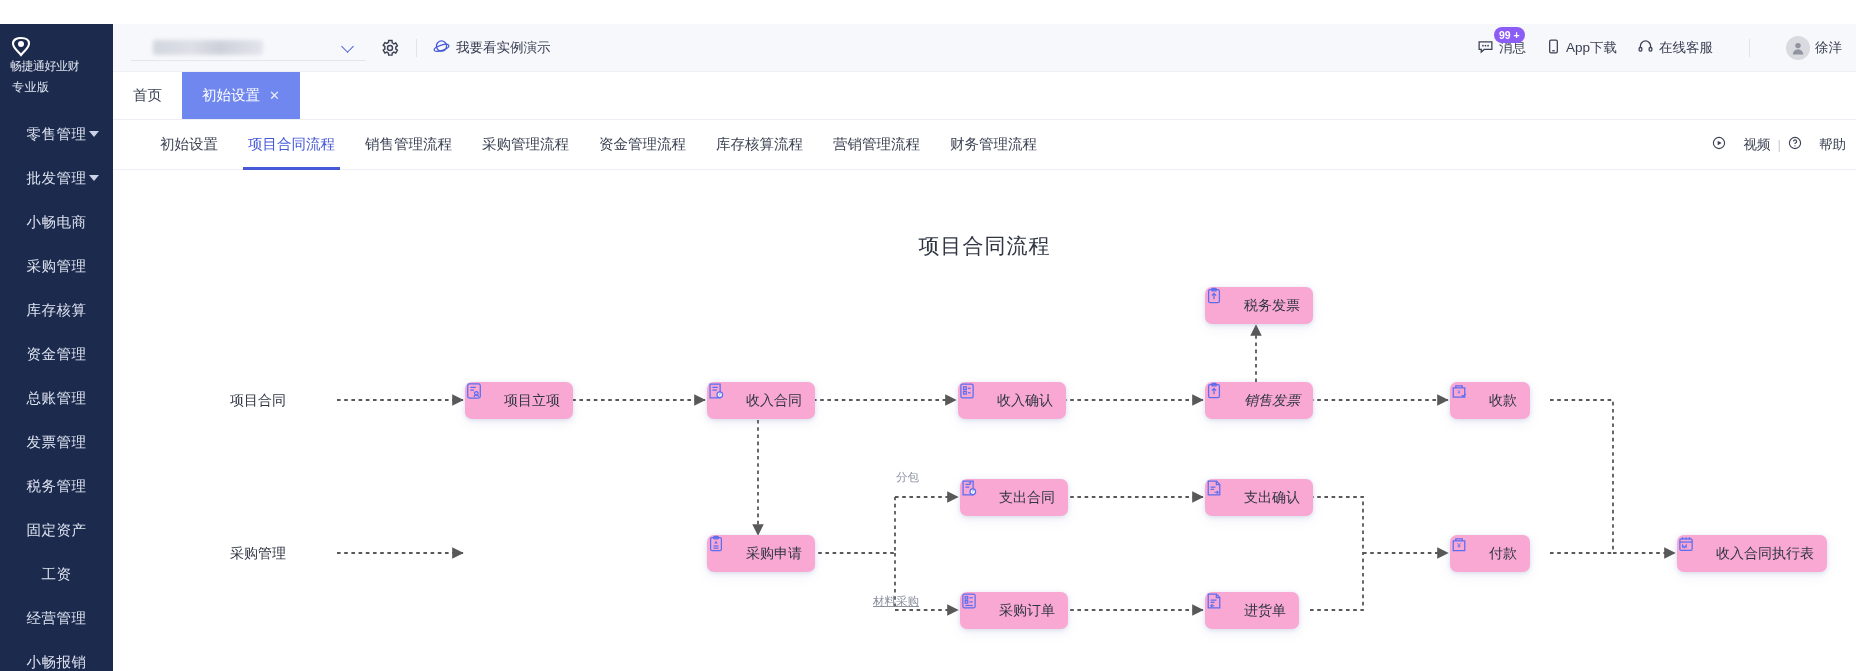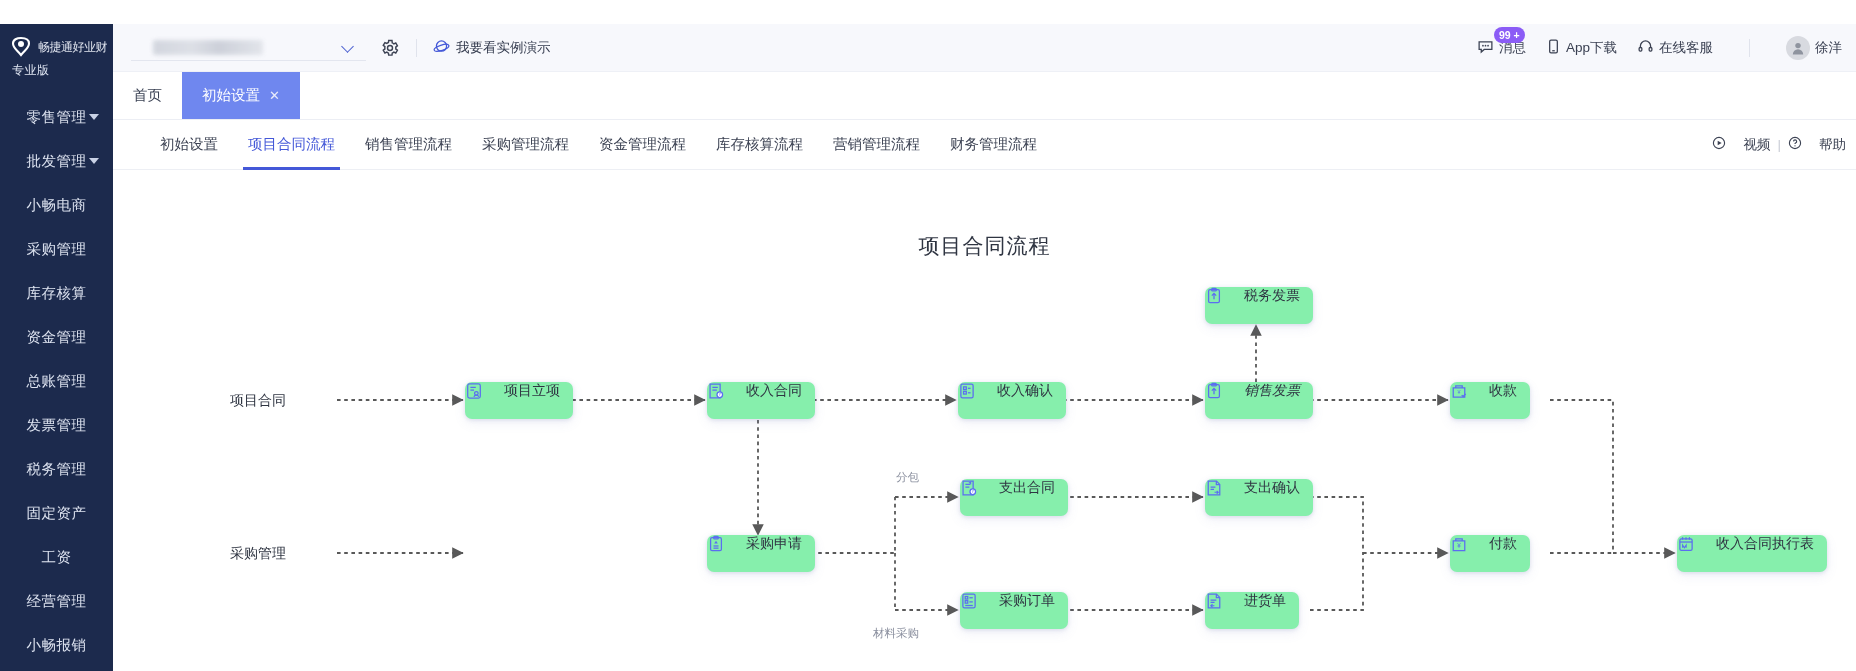--- a/index.html
+++ b/index.html
@@ -10,21 +10,21 @@
     background: #ffffff;
   }
   .app { position: relative; width: 1856px; height: 671px; background: #ffffff; }
 
   
   .sidebar {
     position: absolute; left: 0; top: 24px; width: 113px; height: 647px;
     background: #1c2a4d;
   }
   .logo-wrap { padding: 12px 0 8px 10px; }
-  .logo-row { display: flex; align-items: center; gap: 6px; }
+  .logo-row { display: flex; gap: 0; flex-direction: column; }
   .logo-mark {
     width: 22px; height: 22px; flex: none; position: relative;
   }
   .logo-text {
     color: #e8ecf5; font-size: 12px; letter-spacing: -0.5px;
     white-space: nowrap; overflow: hidden; opacity: .95;
   }
   .logo-sub {
     color: #dfe5f2; font-size: 12px; margin-top: 4px; padding-left: 2px;
     letter-spacing: 0.5px;
@@ -128,22 +128,22 @@
   .canvas { position: absolute; left: 113px; top: 170px; right: 0; bottom: 0;
             background: #ffffff; overflow: hidden; }
   .flow-title {
     position: absolute; left: 0; right: 0; top: 62px; text-align: center;
     font-size: 21px; color: #2f3542; letter-spacing: 1px;
   }
   .diagram { position: absolute; left: 0; top: 0; width: 1743px; height: 501px; }
   .diagram svg { position: absolute; left: 0; top: 0; }
 
   .node {
-    position: absolute; height: 37px; background: #86efac;
-    border-radius: 7px; display: flex; align-items: flex-start;
+    position: absolute; height: 37px; background: #f9a8d4;
+    border-radius: 7px; display: flex; align-items: center;
     padding: 0 13px; gap: 8px; cursor: pointer;
     box-shadow: 0 1px 4px rgba(90,100,160,.18), 0 4px 12px rgba(110,120,190,.10);
     white-space: nowrap;
   }
   .node .nlabel { font-size: 14px; color: #2f3542; }
   .node .nicon { width: 18px; height: 18px; flex: none; }
   .rowlabel {
     position: absolute; font-size: 14px; color: #2f3542; white-space: nowrap;
   }
   .edgelabel {
@@ -383,21 +383,21 @@
           <path d="M1197,327 H1250 V383"></path>
           <path d="M1197,440 H1250 V383"></path>
           <line x1="1250" y1="383" x2="1335" y2="383" marker-end="url(#ah)"></line>
         </g>
       </svg>
 
       <div class="rowlabel" style="left:117px; top:222px;">项目合同</div>
       <div class="rowlabel" style="left:117px; top:375px;">采购管理</div>
 
       <div class="edgelabel" style="left:783px; top:300px;">分包</div>
-      <div class="edgelabel" style="left:760px; top:456px;">材料采购</div>
+      <div class="edgelabel" style="left:760px; top:424px;text-decoration:underline;">材料采购</div>
 
       <div class="node" style="left:352px; top:212px;">
         <span class="nicon">
           <svg width="18" height="18" viewBox="0 0 20 20" fill="none" stroke="#5b6ef0" stroke-width="1.4">
             <rect x="3" y="2.2" width="14" height="15.6" rx="2"></rect>
             <line x1="6" y1="6" x2="12" y2="6"></line>
               <line x1="6" y1="9" x2="10" y2="9"></line>
             <circle cx="12.6" cy="12.6" r="2"></circle>
               <path d="M9.9 16.4a2.9 2.9 0 0 1 5.4 0"></path>
           </svg>

